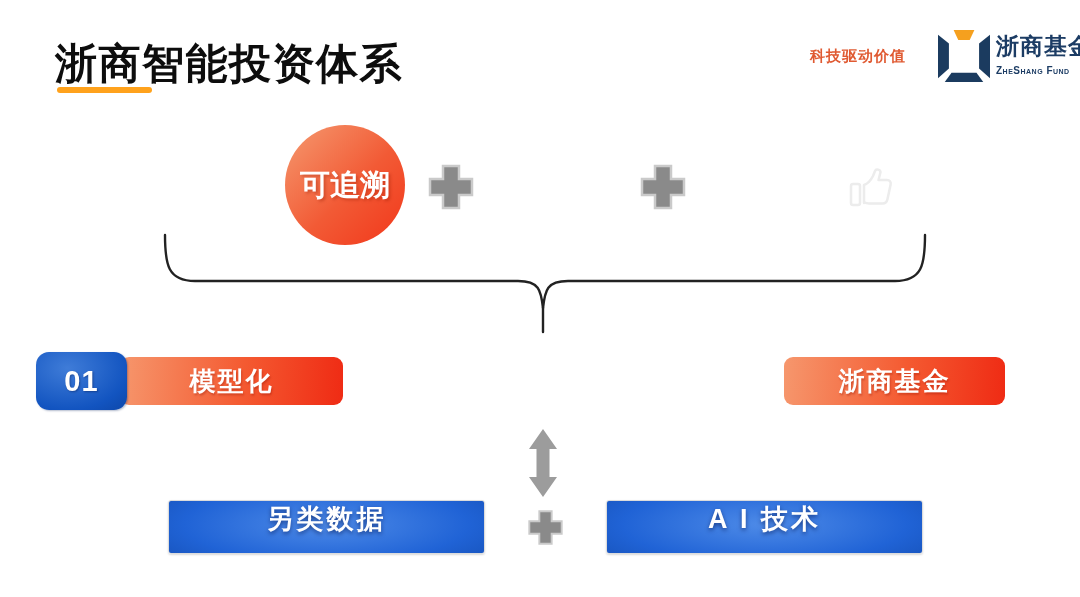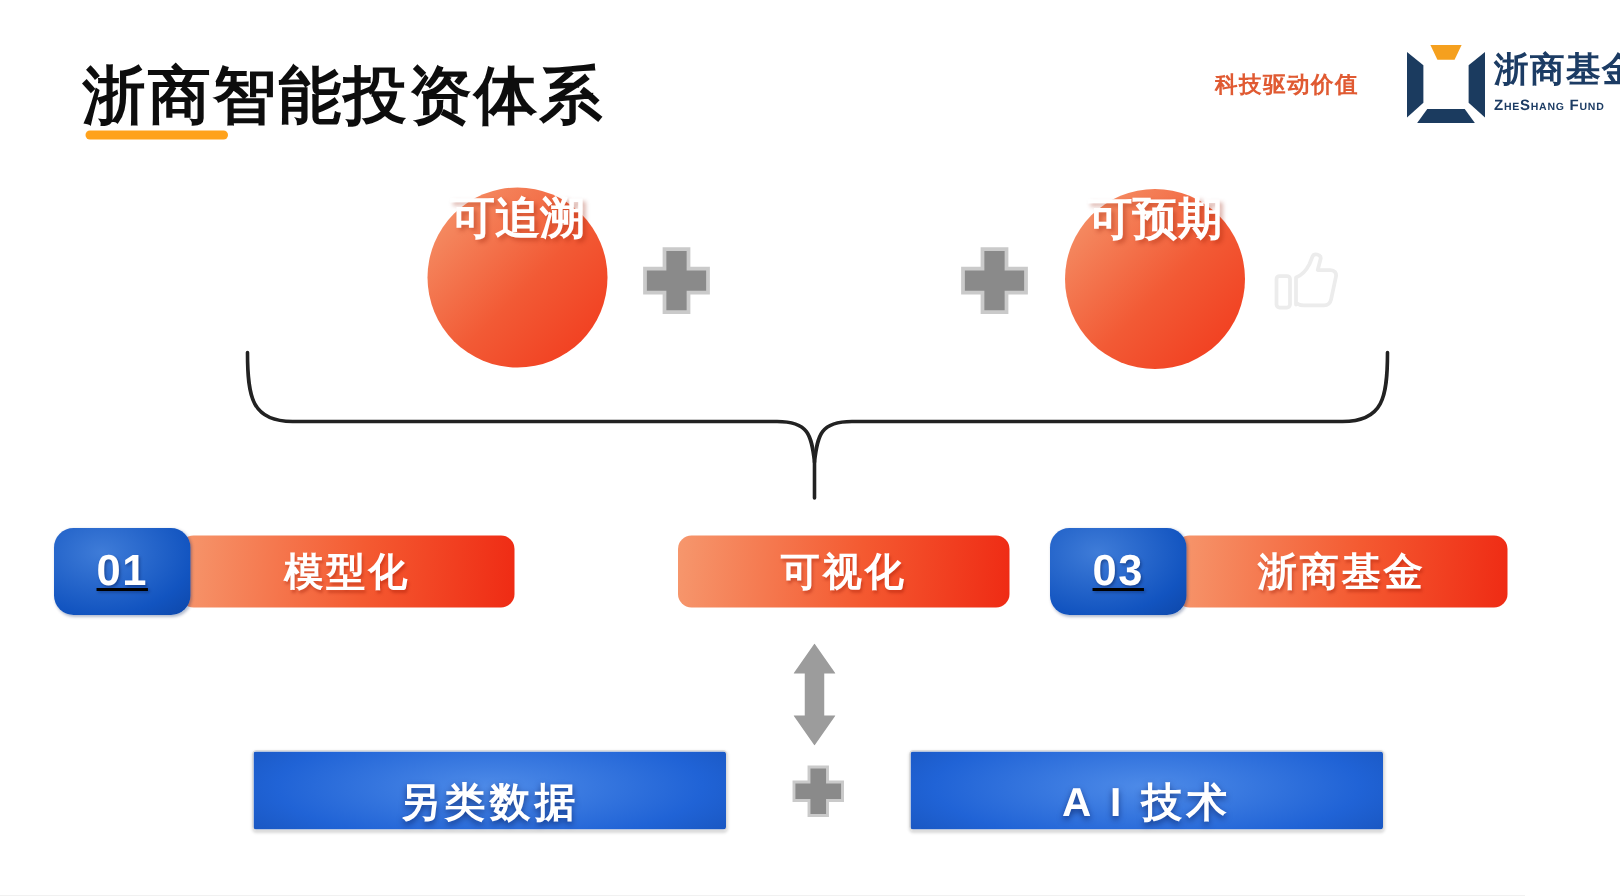--- a/index.html
+++ b/index.html
@@ -29,21 +29,21 @@
     font-size:23px; font-weight:bold; color:#1C3C64; letter-spacing:1px; white-space:nowrap;
   }
   .brand-en {
     font-size:10px; font-weight:bold; color:#1C3C64;
     font-variant:small-caps; letter-spacing:0.5px; margin-top:3px; white-space:nowrap;
   }
   
   .feature-circle {
     position:absolute; width:120px; height:120px; border-radius:50%;
     background:linear-gradient(135deg,#F59A70 0%,#F25A35 55%,#F2371A 100%);
-    display:flex; justify-content:center;
+    display:flex; align-items:center; justify-content:center;
   }
   .feature-circle .label {
     color:#fff; font-size:30px; font-weight:900;
     text-shadow:2px 2px 3px rgba(150,25,0,0.35);
   }
   .circle-1 { left:285px; top:125px; }
   .circle-2 { left:497px; top:125px; }
   .circle-3 { left:710px; top:126px; }
   .plus-icon { position:absolute; }
   .thumbs-up-icon { position:absolute; left:840px; top:158px; width:56px; height:56px; }
@@ -58,36 +58,35 @@
   }
   .step-pill .bar .label {
     color:#fff; font-size:26px; font-weight:900; letter-spacing:2px;
     text-shadow:1px 2px 2px rgba(150,20,0,0.35);
   }
   .step-pill .badge {
     position:absolute; left:0; top:0; width:91px; height:58px; border-radius:13px;
     background:radial-gradient(120% 130% at 35% 28%,#3F7CD8 0%,#1254C0 55%,#093A92 100%);
     display:flex; align-items:center; justify-content:center;
     box-shadow:1px 1px 2px rgba(0,30,90,0.3);
-    text-decoration:underline;
   }
   .step-pill .badge .num {
     color:#fff; font-size:29px; font-weight:900; letter-spacing:1px;
     text-shadow:1px 1px 2px rgba(0,20,70,0.4);
   }
   .step-1 { left:36px;  width:319px; }
   .step-2 { left:368px; width:317px; }
   .step-3 { left:700px; width:317px; }
   
   .double-arrow-icon { position:absolute; left:529px; top:429px; }
   .foundation-bar {
     position:absolute; top:500px; width:317px; height:54px; border-radius:3px;
     background:radial-gradient(100% 160% at 50% 45%,#4E8BE8 0%,#2063D6 45%,#093A92 100%);
     border:1px solid #DCDCDC;
-    display:flex; align-items:flex-end; justify-content:center;
+    display:flex; align-items:flex-start; justify-content:center;
     box-shadow:0 1px 2px rgba(0,0,0,0.15);
   }
   .foundation-bar .label {
     color:#fff; font-size:27px; font-weight:900; letter-spacing:3px;
     text-shadow:0 2px 4px rgba(0,20,80,0.6);
   }
   .foundation-1 { left:168px; }
   .foundation-2 { left:606px; }
 </style>
 </head>
@@ -113,53 +112,44 @@
 
   <div class="feature-circle circle-1">
     <span class="label">可追溯</span>
   </div>
   <svg class="plus-icon" style="left:427px;top:163px" width="48" height="48" viewBox="0 0 48 48">
     <path d="M16 3 H32 V16 H45 V32 H32 V45 H16 V32 H3 V16 H16 Z" fill="#8A8A8A" stroke="#CACACA" stroke-width="2.5"></path>
   </svg>
   <svg class="plus-icon" style="left:639px;top:163px" width="48" height="48" viewBox="0 0 48 48">
     <path d="M16 3 H32 V16 H45 V32 H32 V45 H16 V32 H3 V16 H16 Z" fill="#8A8A8A" stroke="#CACACA" stroke-width="2.5"></path>
   </svg>
-  <div class="feature-circle circle-3">
-    <span class="label">可预期</span>
-  </div>
 
   <svg class="thumbs-up-icon" viewBox="0 0 56 56">
     <rect x="11" y="26" width="9" height="21" rx="2" fill="#ffffff" stroke="#ECECEC" stroke-width="2.5"></rect>
     <path d="M24 45 V27 c4-1.5 7-5 9-9 l2-5 c1-2.5 5.5-1.5 5.5 1.2 L38.5 22 h8.5 c2.6 0 4.2 2 3.6 4.6 l-3.2 15 c-0.6 2.6-2.2 4-4.8 4 H29 c-2.2 0-4-0.9-5-1.6 Z" fill="#ffffff" stroke="#ECECEC" stroke-width="2.5" stroke-linejoin="round"></path>
   </svg>
 
   <svg class="brace-connector" width="790" height="105" viewBox="0 0 790 105">
     <path d="M15,5 C15,35 18,51 45,51 L368,51 C389,51 391,60 393,78 L393,102" fill="none" stroke="#222222" stroke-width="2.4" stroke-linecap="round"></path>
     <path d="M775,5 C775,35 772,51 745,51 L418,51 C397,51 395,60 393,78" fill="none" stroke="#222222" stroke-width="2.4" stroke-linecap="round"></path>
   </svg>
 
   <div class="step-pill step-1">
     <div class="bar">
       <span class="label">模型化</span>
     </div>
     <div class="badge">
       <span class="num">01</span>
     </div>
   </div>
   <div class="step-pill step-2">
-    <div class="bar">
-      <span class="label">可视化</span>
-    </div>
   </div>
   <div class="step-pill step-3">
     <div class="bar">
       <span class="label">浙商基金</span>
-    </div>
-    <div class="badge">
-      <span class="num">03</span>
     </div>
   </div>
 
   <svg class="double-arrow-icon" width="28" height="68" viewBox="0 0 28 68">
     <path d="M14,0 L28,20 H20.5 V48 H28 L14,68 L0,48 H7.5 V20 H0 Z" fill="#9C9C9C"></path>
   </svg>
 
   <div class="foundation-bar foundation-1">
     <span class="label">另类数据</span>
   </div>

